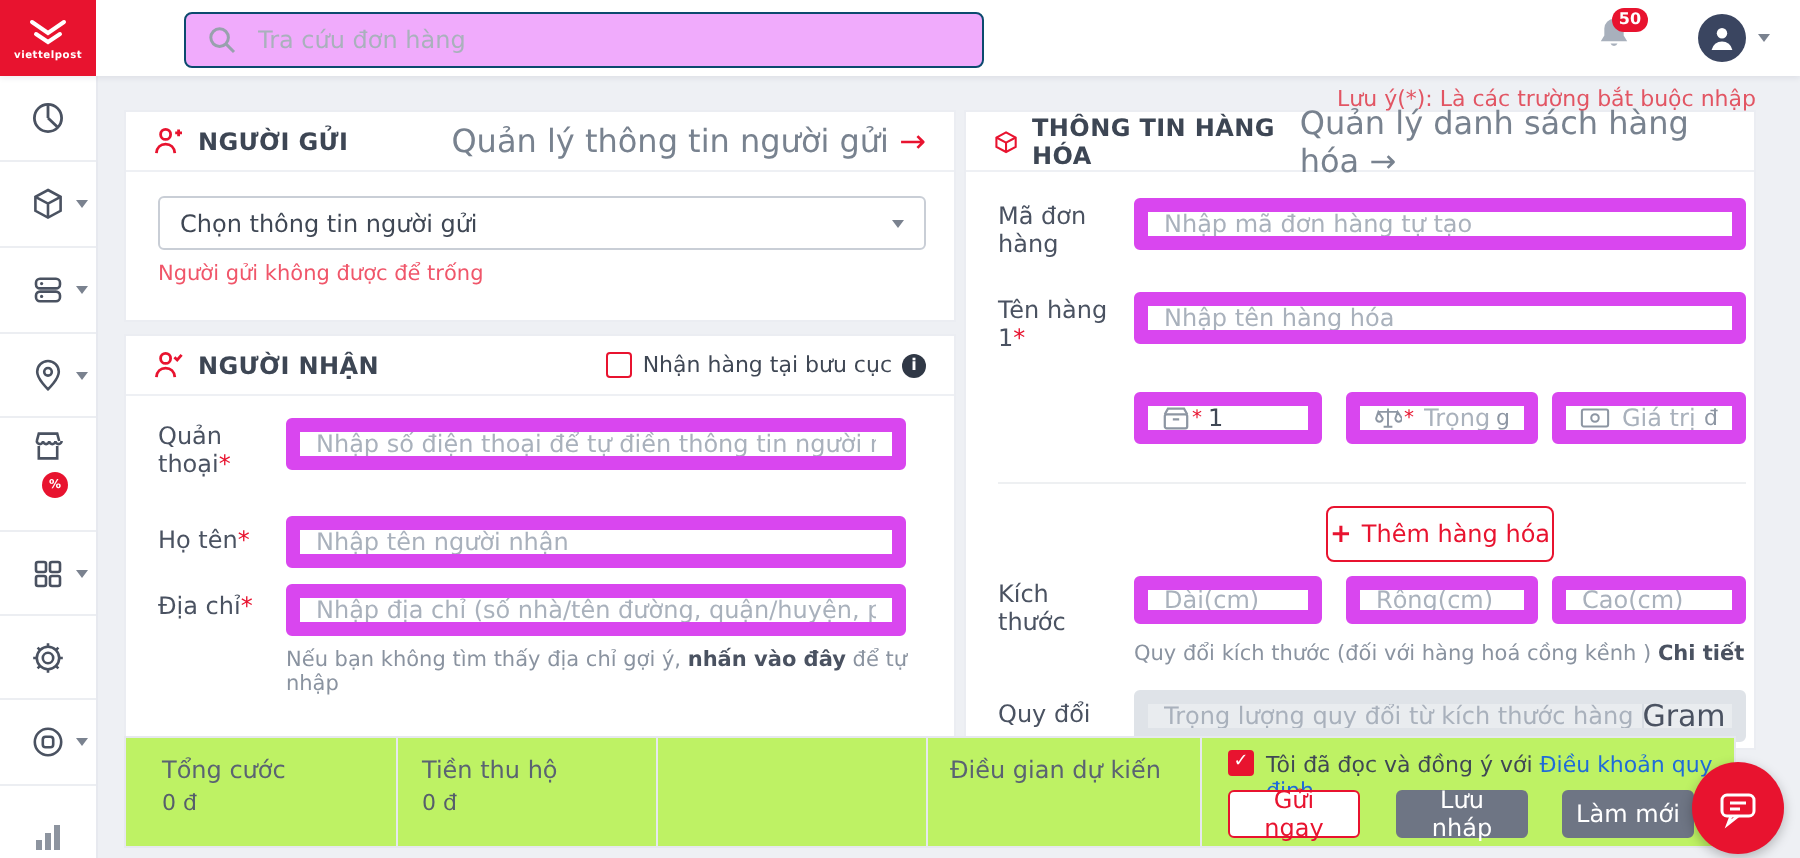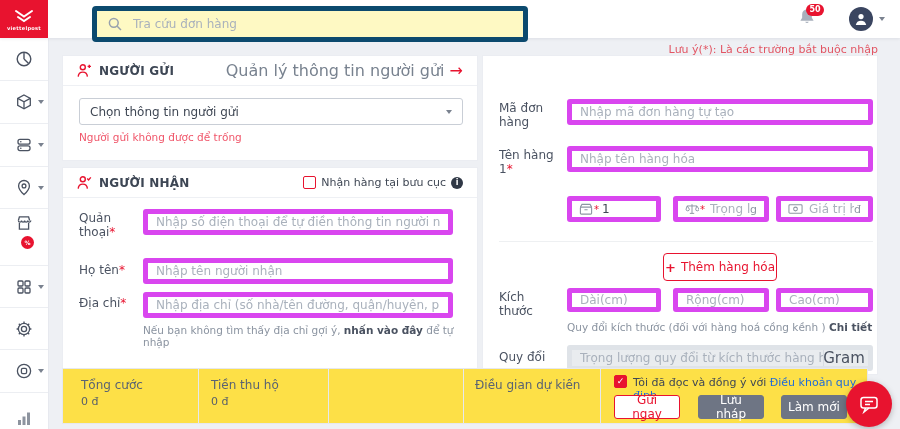--- a/index.html
+++ b/index.html
@@ -3,59 +3,59 @@
 <meta charset="utf-8">
 <style>
   html,body{margin:0;padding:0;background:#eef0f4;font-family:"DejaVu Sans","Liberation Sans",sans-serif;}
   .screen{position:relative;width:900px;height:429px;overflow:hidden;background:#eef0f4;}
   .abs{position:absolute;}
   
   .app-header{position:absolute;left:0;top:0;width:900px;height:38px;background:#fff;box-shadow:0 1px 3px rgba(20,30,60,.08);z-index:30;}
   .logo-block{position:absolute;left:0;top:0;width:48px;height:38px;background:#e8132f;display:flex;flex-direction:column;align-items:center;justify-content:center;z-index:31;}
   .logo-text{color:#fff;font-size:6px;font-weight:bold;letter-spacing:.3px;transform:scale(.85);white-space:nowrap;}
   .menu-btn{position:absolute;left:64px;top:8px;width:26px;height:22px;background:#e8132f;border-radius:4px;display:flex;align-items:center;justify-content:center;cursor:pointer;}
-  .search-box{position:absolute;left:92px;top:6px;width:398px;height:26px;border:5px solid #0c4a6e;border-radius:4px;background:#fef9c3;padding-left:28px;}
+  .search-box{position:absolute;left:92px;top:6px;width:398px;height:26px;border:1px solid #0c4a6e;border-radius:4px;background:#f0abfc;}
   .search-box input{position:absolute;left:34px;top:0;width:350px;height:24px;border:none;outline:none;font-size:12px;color:#444;font-family:inherit;background:transparent;}
   input::placeholder{color:#a9b1bc;}
   .badge{position:absolute;left:806px;top:4px;min-width:12px;height:12px;padding:0 3px;background:#e8132f;border-radius:7px;color:#fff;font-size:8px;font-weight:bold;line-height:12px;text-align:center;z-index:32;}
   .avatar{position:absolute;left:849px;top:7px;width:24px;height:24px;border-radius:50%;background:#3a4560;display:flex;align-items:center;justify-content:center;cursor:pointer;}
   .caret{width:0;height:0;border-left:3.5px solid transparent;border-right:3.5px solid transparent;border-top:4px solid #7a828f;display:inline-block;}
   
   .sidebar{position:absolute;left:0;top:38px;width:48px;height:391px;background:#fff;border-right:1px solid #e7e9ef;z-index:10;}
   .side-cell{position:relative;width:100%;border-bottom:1px solid #eceef2;display:flex;align-items:center;justify-content:center;cursor:pointer;}
   .side-caret{position:absolute;right:4px;top:50%;margin-top:-2px;}
   .note-required{position:absolute;top:43px;right:22px;font-size:11px;color:#e25563;z-index:5;}
   
   .card{position:absolute;background:#fff;border:1px solid #ebedf2;box-sizing:border-box;}
   .card-head{position:absolute;left:0;top:0;right:0;height:30px;border-bottom:1px solid #eef0f4;display:flex;align-items:center;padding:0 14px;box-sizing:border-box;}
   .card-title{font-size:12px;font-weight:bold;color:#3d4654;letter-spacing:.2px;margin-left:7px;}
   .head-link{margin-left:auto;font-size:16px;color:#78828f;cursor:pointer;}
   .arrow-red{color:#e8132f;}
   .arrow-gray{color:#78828f;}
   .field-label{position:absolute;font-size:12px;color:#4a5261;line-height:14px;}
   .req{color:#e8132f;}
-  .tinput{position:absolute;border:5px solid #d946ef;border-radius:3px;background:#fff;box-sizing:border-box;}
+  .tinput{position:absolute;border:7px solid #d946ef;border-radius:3px;background:#fff;box-sizing:border-box;}
   .tinput input{position:absolute;left:0;top:0;width:100%;height:100%;border:none;outline:none;background:transparent;font-size:12px;color:#3f4754;font-family:inherit;padding:0 8px;box-sizing:border-box;}
   .unit{position:absolute;right:7px;top:50%;transform:translateY(-50%);font-size:11px;color:#8d96a3;}
   .in-icon{position:absolute;left:7px;top:50%;transform:translateY(-50%);display:flex;align-items:center;}
   .fake-select{position:absolute;border:1px solid #c9ced6;border-radius:3px;background:#fff;display:flex;align-items:center;padding:0 10px;box-sizing:border-box;font-size:12px;color:#3f4754;cursor:pointer;}
   .fake-select .caret{margin-left:auto;}
   .error-text{position:absolute;font-size:10.5px;color:#f0566a;}
   .help-text{position:absolute;font-size:10.5px;color:#8a93a0;}
   .help-bold{color:#4a5261;font-weight:bold;cursor:pointer;}
   .checkbox{width:13px;height:13px;border:1.5px solid #e8132f;border-radius:2px;background:#fff;box-sizing:border-box;display:inline-block;cursor:pointer;}
   .checkbox.checked{background:#e8132f;color:#fff;font-size:9px;line-height:11px;text-align:center;}
   .info-dot{display:inline-block;width:12px;height:12px;border-radius:50%;background:#303846;color:#fff;font-size:8px;font-weight:bold;text-align:center;line-height:12px;cursor:pointer;}
   .add-btn{position:absolute;border:1px solid #e8132f;border-radius:4px;background:#fff;color:#e8132f;font-size:12px;display:flex;align-items:center;justify-content:center;cursor:pointer;gap:5px;}
   .plus{font-weight:bold;font-size:13px;}
   .divider{position:absolute;height:1px;background:#eef0f2;}
   .disabled-input{background:#e9ecef;border-color:#dfe3e8;}
   .suffix-box{position:absolute;right:4px;top:0;bottom:0;width:40px;border-left:1px solid #d8dde3;display:flex;align-items:center;justify-content:center;font-size:15px;color:#4a5261;}
   
-  .footer-bar{position:absolute;left:62px;top:368px;width:806px;height:56px;background:#fde047;border:1px solid #e6e8ee;box-sizing:border-box;z-index:20;}
+  .footer-bar{position:absolute;left:62px;top:368px;width:806px;height:56px;background:#bef264;border:1px solid #e6e8ee;box-sizing:border-box;z-index:20;}
   .fsep{position:absolute;top:0;bottom:0;width:0;border-left:1px solid #e6e8ee;}
   .flabel{position:absolute;font-size:12px;color:#5a6372;font-weight:500;}
   .fvalue{position:absolute;font-size:11px;color:#565e6b;}
   .agree-text{position:absolute;font-size:11px;color:#3f4754;}
   .terms-link{color:#1f6bd9;cursor:pointer;}
   .btn{position:absolute;height:24px;border-radius:3px;font-size:12px;display:flex;align-items:center;justify-content:center;cursor:pointer;box-sizing:border-box;font-family:inherit;}
   .btn-outline-red{background:#fff;border:1px solid #e8132f;color:#e8132f;}
   .btn-gray{background:#6e7584;border:1px solid #6e7584;color:#fff;}
   .chat-fab{position:absolute;left:846px;top:381px;width:46px;height:46px;border-radius:50%;background:#e8132f;display:flex;align-items:center;justify-content:center;z-index:40;box-shadow:0 2px 6px rgba(0,0,0,.25);cursor:pointer;}
   
@@ -253,20 +253,30 @@
     <div class="field-label" style="left:16px;top:128px;width:58px;"><span>Địa chỉ</span><span class="req">*</span></div>
     <div class="tinput" style="left:80px;top:124px;width:310px;height:26px;">
       <input type="text" placeholder="Nhập địa chỉ (số nhà/tên đường, quận/huyện, phường/xã, tỉnh/thành..." style="">
     </div>
     <div class="help-text" style="left:80px;top:156px;">
       <span>Nếu bạn không tìm thấy địa chỉ gợi ý, </span><span class="help-bold">nhấn vào đây</span><span> để tự nhập</span>
     </div>
   </div>
 
   <div class="card" style="left:482px;top:55px;width:396px;height:320px;">
+    <div class="card-head">
+      <svg width="14" height="14" viewBox="0 0 14 14">
+          <g fill="none" stroke="#e8132f" stroke-width="1.2">
+            <path d="M7 1.4 L12.6 4.4 V9.8 L7 12.8 L1.4 9.8 V4.4 Z"></path>
+            <path d="M1.4 4.4 L7 7.4 L12.6 4.4 M7 7.4 V12.8"></path>
+          </g>
+        </svg>
+      <span class="card-title">THÔNG TIN HÀNG HÓA</span>
+      <span class="head-link"><span>Quản lý danh sách hàng hóa</span> <span class="arrow-gray">→</span></span>
+    </div>
     <div class="field-label" style="left:16px;top:45px;width:56px;">Mã đơn hàng</div>
     <div class="tinput" style="left:84px;top:43px;width:306px;height:26px;">
       <input type="text" placeholder="Nhập mã đơn hàng tự tạo" style="">
     </div>
     <div class="field-label" style="left:16px;top:92px;width:56px;"><span>Tên hàng 1</span><span class="req">*</span></div>
     <div class="tinput" style="left:84px;top:90px;width:306px;height:26px;">
       <input type="text" placeholder="Nhập tên hàng hóa" style="">
     </div>
 
     <div class="tinput" style="left:84px;top:140px;width:94px;height:26px;">

